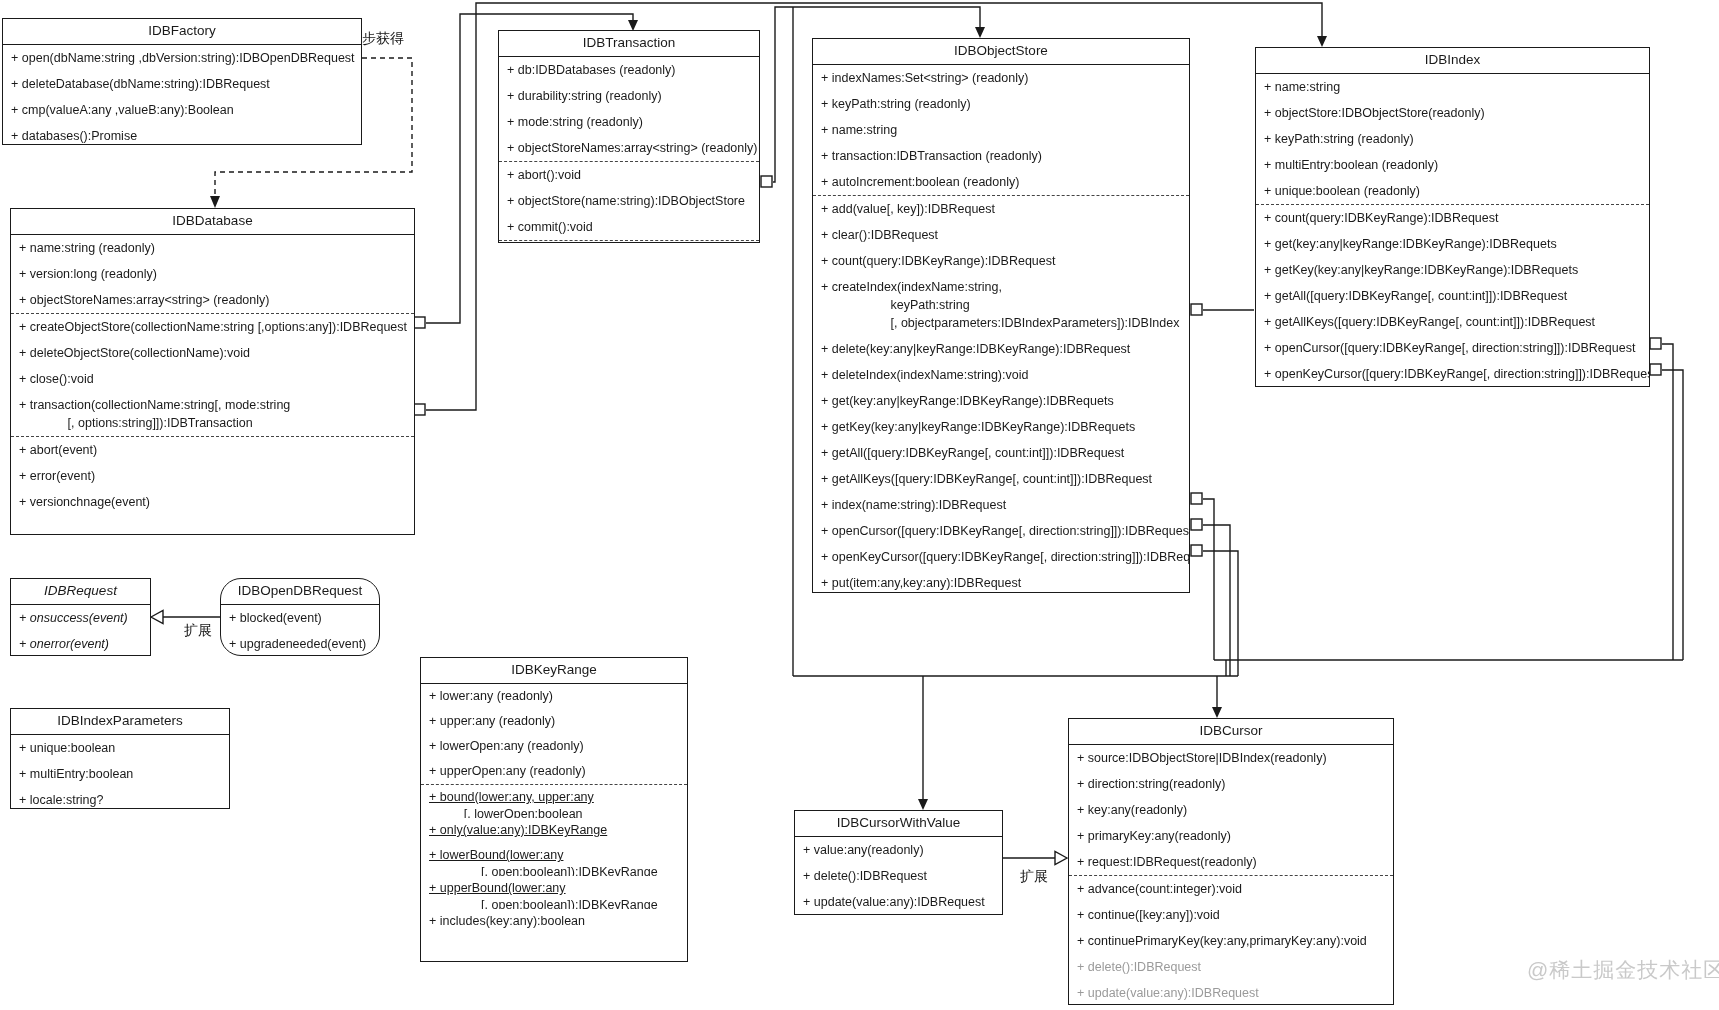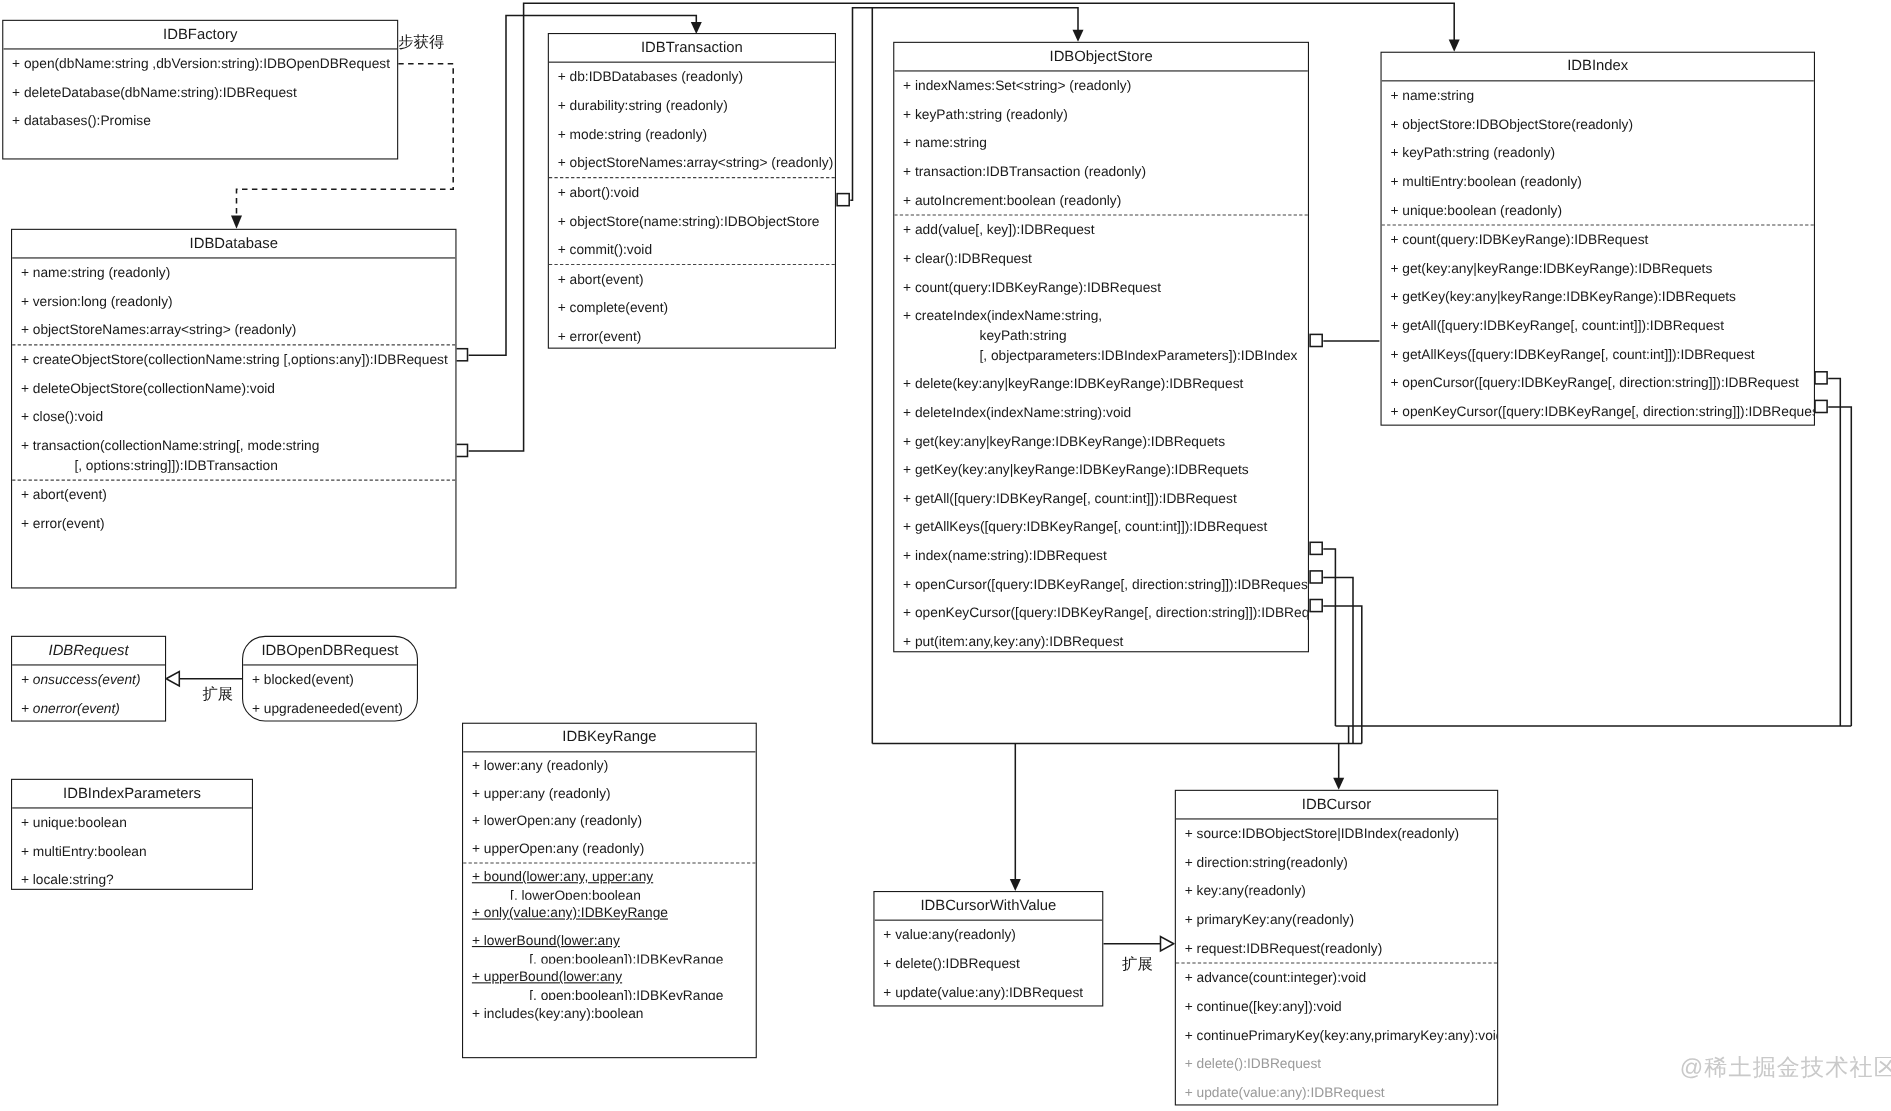--- a/index.html
+++ b/index.html
@@ -83,40 +83,42 @@
   <div class="lbl" style="left:184px;top:622px;">扩展</div>
   <div class="lbl" style="left:1020px;top:868px;">扩展</div>
   <div class="wm">@稀土掘金技术社区</div>
 
   <div id="boxes">
       <div class="cls" style="left: 2px; top: 18px; width: 360px; height: 127px;">
         <div class="ttl">IDBFactory</div>
         <div class="sec">
           <div class="row">+ open(dbName:string ,dbVersion:string):IDBOpenDBRequest</div>
           <div class="row">+ deleteDatabase(dbName:string):IDBRequest</div>
+          <div class="row">+ cmp(valueA:any ,valueB:any):Boolean</div>
           <div class="row">+ databases():Promise</div>
         </div>
       </div>
       <div class="cls" style="left: 10px; top: 208px; width: 405px; height: 327px;">
         <div class="ttl">IDBDatabase</div>
         <div class="sec">
           <div class="row">+ name:string (readonly)</div>
           <div class="row">+ version:long  (readonly)</div>
           <div class="row">+ objectStoreNames:array&lt;string&gt;  (readonly)</div>
         </div>
         <div class="sec">
           <div class="row">+ createObjectStore(collectionName:string [,options:any]):IDBRequest</div>
           <div class="row">+ deleteObjectStore(collectionName):void</div>
           <div class="row">+ close():void</div>
           <div class="row pre">+ transaction(collectionName:string[, mode:string
               [, options:string]]):IDBTransaction</div>
         </div>
         <div class="sec">
           <div class="row">+ abort(event)</div>
           <div class="row">+ error(event)</div>
+          <div class="row">+ versionchnage(event)</div>
         </div>
       </div>
       <div class="cls" style="left: 10px; top: 578px; width: 141px; height: 78px; font-style: italic;">
         <div class="ttl">IDBRequest</div>
         <div class="sec">
           <div class="row">+ onsuccess(event)</div>
           <div class="row">+ onerror(event)</div>
         </div>
       </div>
       <div class="cls" style="left: 220px; top: 578px; width: 160px; height: 78px; border-radius: 21px;">
@@ -147,21 +149,21 @@
           [, lowerOpen:boolean
           [, upperOpen:boolean]]):IDBKeyRange</div>
           <div class="row u">+ only(value:any):IDBKeyRange</div>
           <div class="row pre u">+ lowerBound(lower:any
                [, open:boolean]):IDBKeyRange</div>
           <div class="row pre u">+ upperBound(lower:any
                [, open:boolean]):IDBKeyRange</div>
           <div class="row">+ includes(key:any):boolean</div>
         </div>
       </div>
-      <div class="cls" style="left: 498px; top: 30px; width: 262px; height: 287px;">
+      <div class="cls" style="left: 498px; top: 30px; width: 262px; height: 213px;">
         <div class="ttl">IDBTransaction</div>
         <div class="sec">
           <div class="row">+ db:IDBDatabases (readonly)</div>
           <div class="row">+ durability:string  (readonly)</div>
           <div class="row">+ mode:string  (readonly)</div>
           <div class="row">+ objectStoreNames:array&lt;string&gt;  (readonly)</div>
         </div>
         <div class="sec">
           <div class="row">+ abort():void</div>
           <div class="row">+ objectStore(name:string):IDBObjectStore</div>
@@ -221,21 +223,21 @@
         </div>
       </div>
       <div class="cls" style="left: 794px; top: 810px; width: 209px; height: 105px;">
         <div class="ttl">IDBCursorWithValue</div>
         <div class="sec">
           <div class="row">+ value:any(readonly)</div>
           <div class="row">+ delete():IDBRequest</div>
           <div class="row">+ update(value:any):IDBRequest</div>
         </div>
       </div>
-      <div class="cls" style="left: 1068px; top: 718px; width: 294px; height: 287px;">
+      <div class="cls" style="left: 1068px; top: 718px; width: 326px; height: 287px;">
         <div class="ttl">IDBCursor</div>
         <div class="sec">
           <div class="row">+ source:IDBObjectStore|IDBIndex(readonly)</div>
           <div class="row">+ direction:string(readonly)</div>
           <div class="row">+ key:any(readonly)</div>
           <div class="row">+ primaryKey:any(readonly)</div>
           <div class="row">+ request:IDBRequest(readonly)</div>
         </div>
         <div class="sec">
           <div class="row">+ advance(count:integer):void</div>

